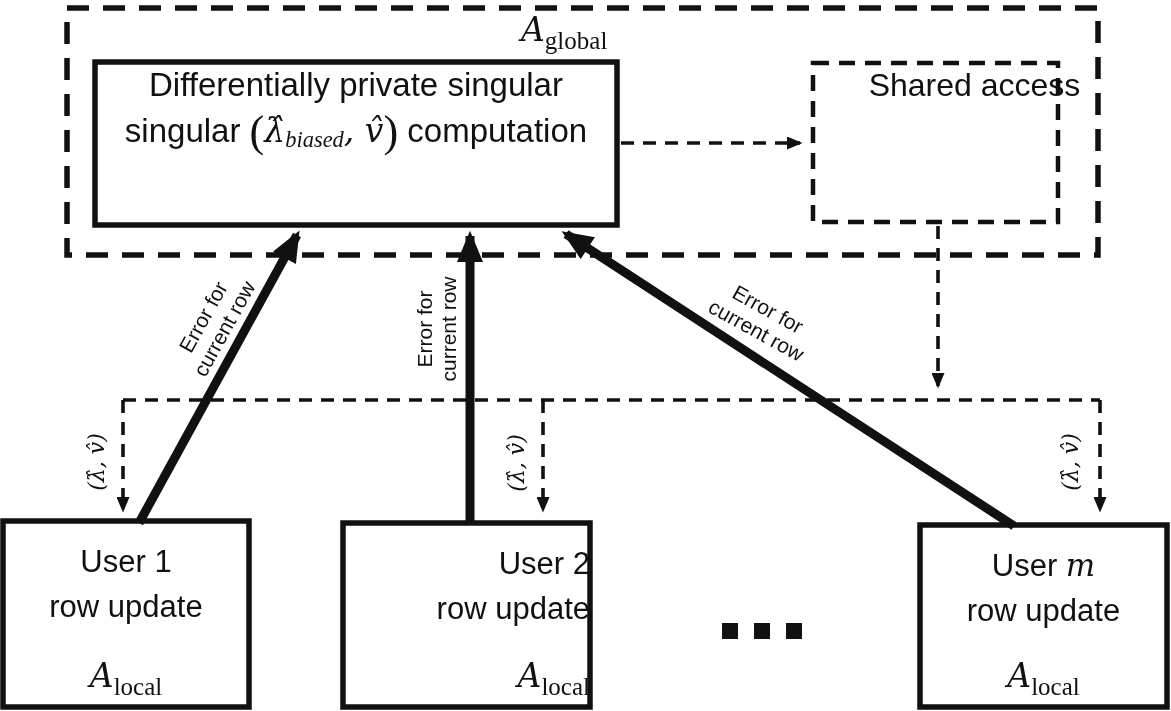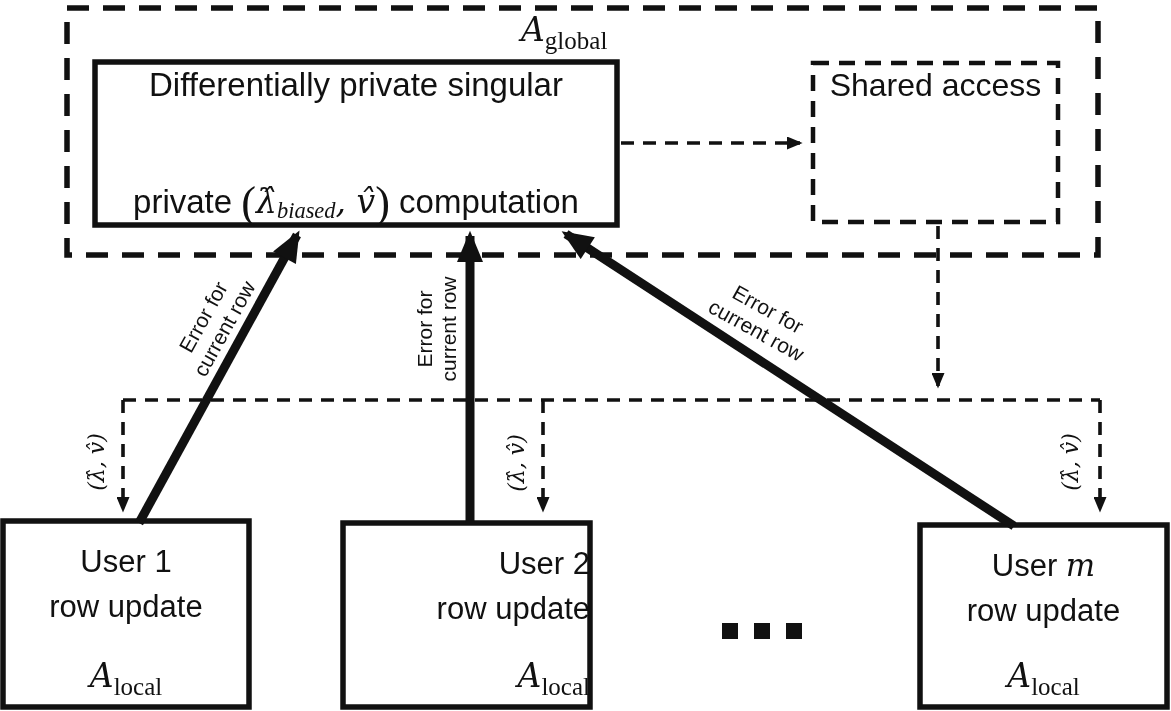--- a/index.html
+++ b/index.html
@@ -8,24 +8,24 @@
     font-family:"Liberation Sans", sans-serif; color:#111; overflow:hidden;
   }
   .layer{position:absolute; left:0; top:0;}
   svg .solid{fill:none; stroke:#111; stroke-width:5.5;}
   svg .dashBig{fill:none; stroke:#111; stroke-width:5.5; stroke-dasharray:22 14;}
   svg .dashMed{fill:none; stroke:#111; stroke-width:4.5; stroke-dasharray:16 10;}
   svg .dashThin{fill:none; stroke:#111; stroke-width:3.6; stroke-dasharray:13 9;}
   svg .thick{fill:none; stroke:#111; stroke-width:9;}
   .box-text{
     position:absolute; display:flex; flex-direction:column;
-    align-items:center; justify-content:space-between; text-align:center;
+    align-items:center; justify-content:flex-start; text-align:center;
   }
   .comp-text{left:95px; top:62px; width:522px; height:163px; font-size:33px; line-height:46px;}
-  .shared-text{left:813px; top:63px; width:245px; height:159px; font-size:32px; line-height:44px;gap:36px;}
+  .shared-text{left:852px; top:63px; width:245px; height:159px; font-size:32px; line-height:44px;gap:36px;}
   .user-text{justify-content:flex-start; padding-top:18px; box-sizing:border-box; font-size:31px; line-height:45px;}
   .user1{left:3px; top:521px; width:246px; height:186px;}
   .user2{left:343px; top:523px; width:247px; height:184px;align-items:flex-end;}
   .user3{left:920px; top:525px; width:247px; height:182px;text-align:center;}
   .algo-line{margin-top:auto; padding-bottom:10px; line-height:40px;}
   .mline{white-space:nowrap;}
   .mi{font-family:"DejaVu Serif", serif; font-style:italic;}
   .msub{font-family:Liberation Serif, serif; font-style:italic; font-size:0.68em; vertical-align:-0.22em; line-height:0;}
   .paren{font-family:"Liberation Serif", serif; font-size:1.34em; line-height:0; vertical-align:-0.1em;}
   .scA{font-family:"DejaVu Serif", serif; font-style:italic; font-size:33px; line-height:0;}
@@ -76,21 +76,21 @@
     <line x1="1014" y1="526" x2="566" y2="234" class="thick" marker-end="url(#ah-big)"></line>
   </svg>
 
   <div class="aglobal">
     <span class="scA">A</span><span class="scSub">global</span>
   </div>
 
   <div class="box-text comp-text">
     <div class="mline">Differentially private singular</div>
     <div class="mline">
-      <span>private </span><span class="paren">(</span><span class="mi">λ̂</span><span class="msub">biased</span><span class="mi">, </span><span class="mi">v̂</span><span class="paren">)</span><span> computation</span>
+      <span>singular </span><span class="paren">(</span><span class="mi">λ̂</span><span class="msub">biased</span><span class="mi">, </span><span class="mi">v̂</span><span class="paren">)</span><span> computation</span>
     </div>
   </div>
 
   <div class="box-text shared-text">
     <div class="mline">Shared access</div>
   </div>
 
   <div class="box-text user-text user1">
     <div class="mline">
       <span>User </span><span>1</span>

